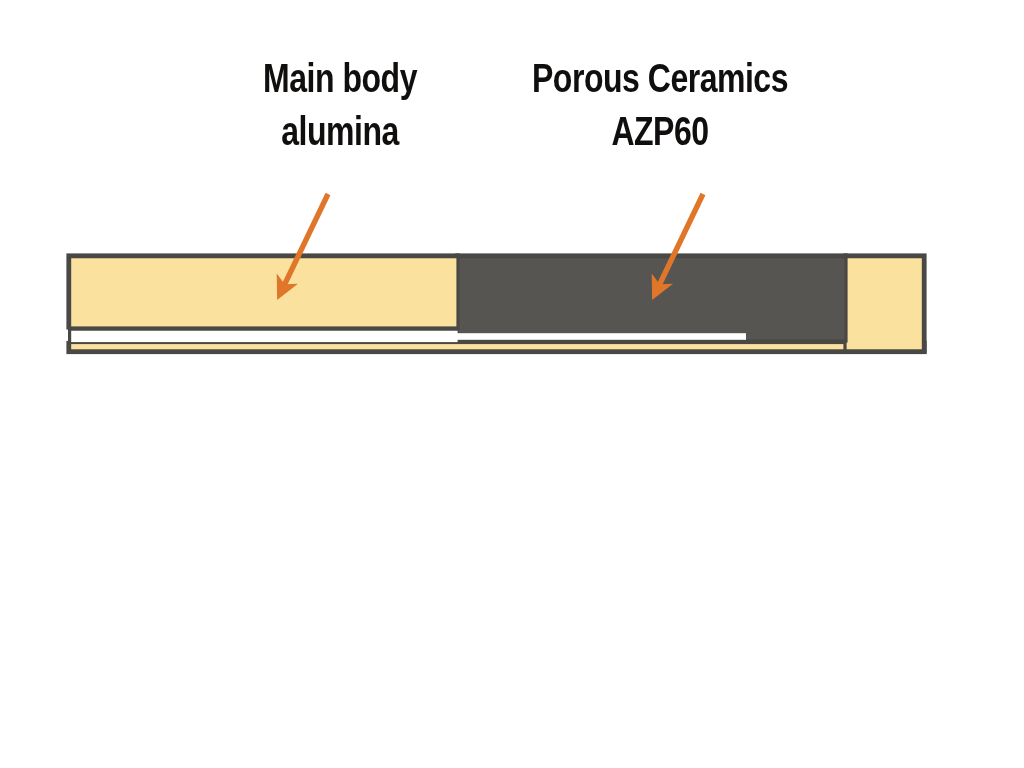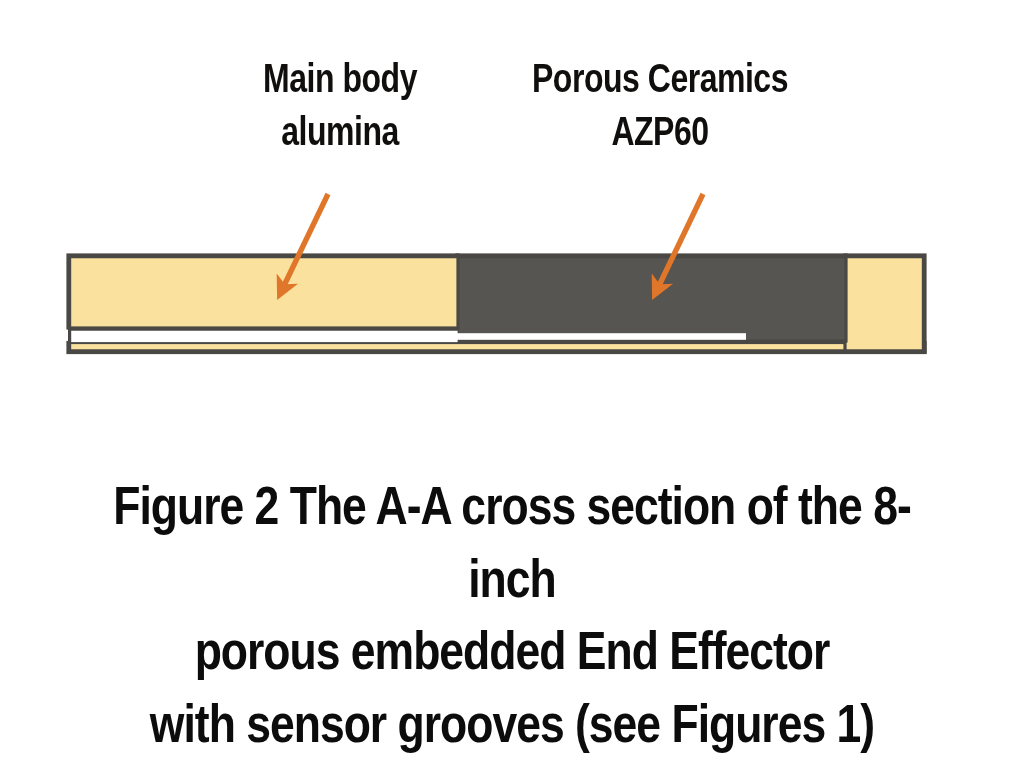--- a/index.html
+++ b/index.html
@@ -131,19 +131,14 @@
       <marker id="ah" viewBox="0 0 10 10" refX="7.2" refY="5" markerWidth="4.4" markerHeight="4.4" orient="auto-start-reverse">
         <path d="M 0 0 L 10 5 L 0 10 L 2.6 5 z" fill="#e0762a"></path>
       </marker>
     </defs>
 
     <line x1="328" y1="194" x2="280" y2="294" stroke="#e0762a" stroke-width="5.4" stroke-linecap="butt" marker-end="url(#ah)"></line>
 
     <line x1="703" y1="194" x2="655" y2="294" stroke="#e0762a" stroke-width="5.4" stroke-linecap="butt" marker-end="url(#ah)"></line>
   </svg>
 
-  <div id="caption">
-    <span class="cap-line cap-line-1">Figure 2  The A-A cross section of the 8-inch</span>
-    <span class="cap-line cap-line-2">porous embedded End Effector</span>
-    <span class="cap-line cap-line-3">with sensor grooves (see Figures 1)</span>
-  </div>
 
 </div>
 
 </body></html>

